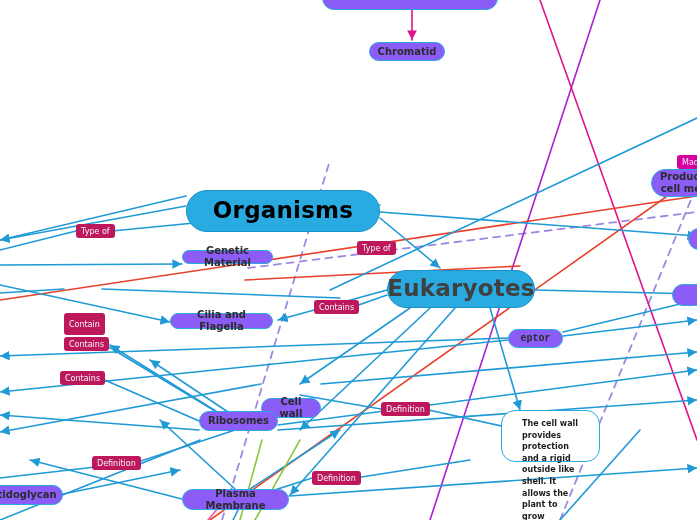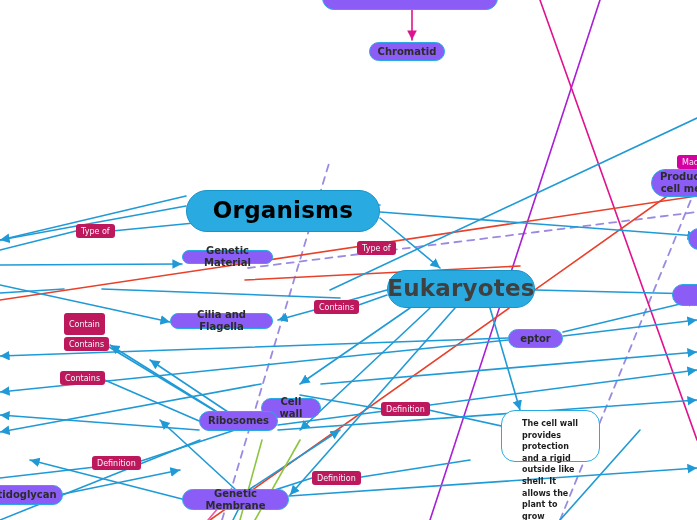--- a/index.html
+++ b/index.html
@@ -168,24 +168,24 @@
     </svg>
 
   <div id="node-layer">
       <div class="node concept" style="left: 322px; top: -14px; width: 176px; height: 24px;"><span></span></div>
       <div class="node concept" style="left: 369px; top: 42px; width: 76px; height: 19px;"><span>Chromatid</span></div>
       <div class="node primary" style="left: 186px; top: 190px; width: 194px; height: 42px;"><span>Organisms</span></div>
       <div class="node concept" style="left: 182px; top: 250px; width: 91px; height: 14px;"><span>Genetic
 Material</span></div>
       <div class="node primary accent-text" style="left: 387px; top: 270px; width: 148px; height: 38px;"><span>Eukaryotes</span></div>
       <div class="node concept" style="left: 170px; top: 313px; width: 103px; height: 16px;"><span>Cilia and Flagella</span></div>
-      <div class="node concept" style="left: 508px; top: 329px; width: 55px; height: 19px;"><span>eptor</span></div>
+      <div class="node concept" style="left: 508px; top: 329px; width: 55px; height: 19px; font-family: Liberation Mono, monospace;"><span>eptor</span></div>
       <div class="node concept" style="left: 261px; top: 374px; width: 60px; height: 20px; margin-top: 24px;"><span>Cell wall</span></div>
       <div class="node concept" style="left: 199px; top: 411px; width: 79px; height: 20px;"><span>Ribosomes</span></div>
-      <div class="node concept" style="left: 182px; top: 489px; width: 107px; height: 21px;"><span>Genetic Membrane</span></div>
+      <div class="node concept" style="left: 182px; top: 489px; width: 107px; height: 21px;"><span>Plasma Membrane</span></div>
       <div class="node concept" style="left: -16px; top: 485px; width: 79px; height: 20px;"><span>ptidoglycan</span></div>
       <div class="node concept" style="left: 651px; top: 169px; width: 70px; height: 28px;"><span>Produces
 cell mem</span></div>
       <div class="node concept accent-text" style="left: 672px; top: 284px; width: 60px; height: 22px;"><span>Pl</span></div>
       <div class="node concept" style="left: 688px; top: 228px; width: 40px; height: 22px;"><span></span></div>
       <div class="node descbox" style="left: 501px; top: 410px; width: 99px; height: 52px;">
         <span>The cell wall provides protection and a rigid outside like shell. It allows the plant to grow upright.</span>
       </div>
     </div>
   <div id="label-layer">

